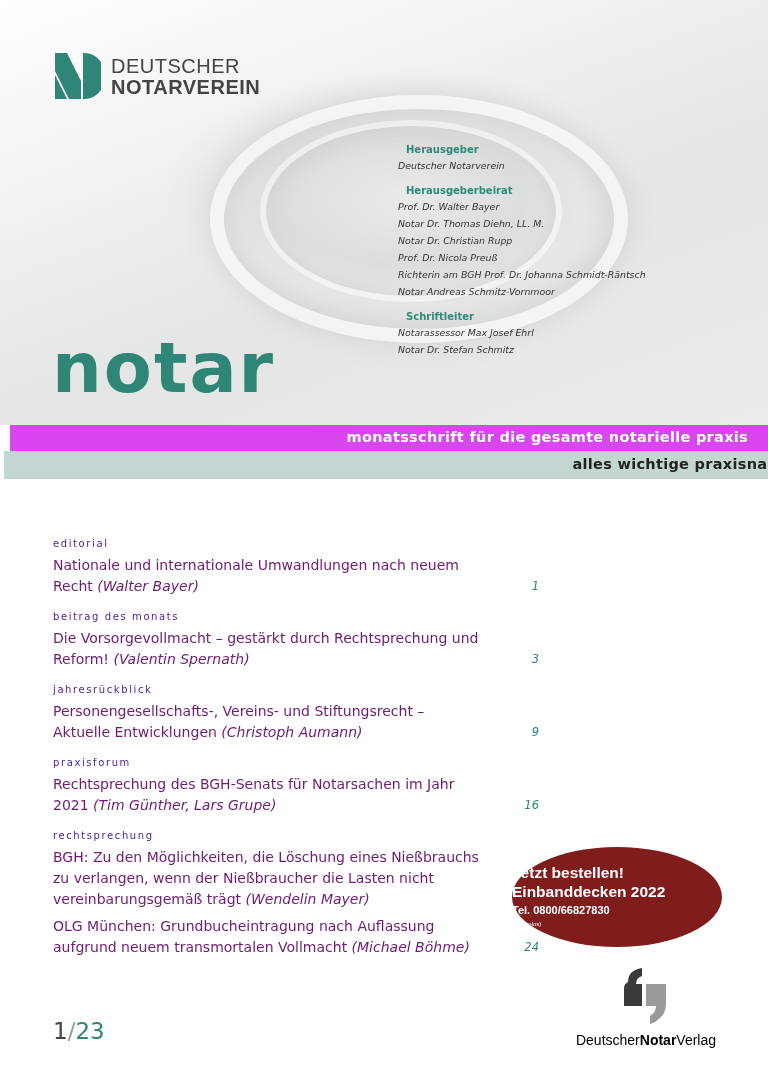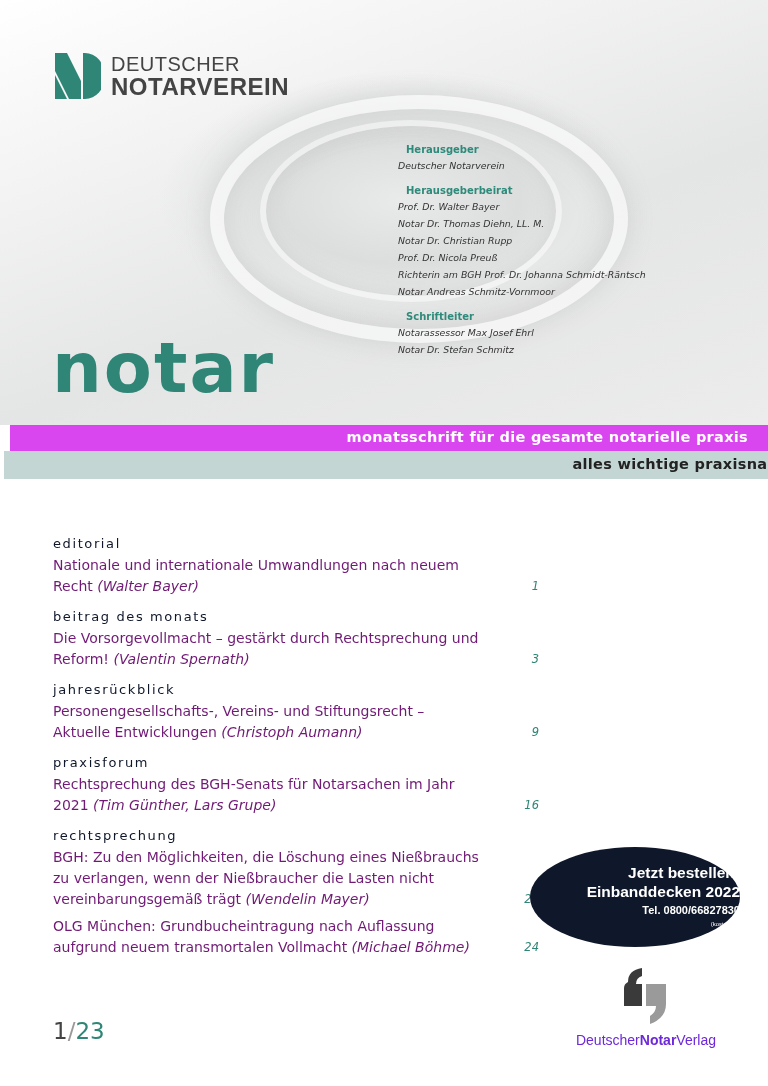--- a/index.html
+++ b/index.html
@@ -8,45 +8,45 @@
     background: radial-gradient(ellipse 300px 160px at 400px 200px, #e9eaea 0%, #dcdedd 40%, #e6e7e7 60%, rgba(240,240,240,0) 80%),
                 linear-gradient(160deg, #ffffff 0%, #f2f2f2 30%, #e4e5e5 60%, #ececec 100%); }
   .seal { position:absolute; left:210px; top:95px; width:390px; height:220px; border-radius:50%;
     border:14px solid rgba(255,255,255,0.55); box-shadow: inset 0 0 30px rgba(160,160,160,0.35), 0 0 24px rgba(150,150,150,0.25); }
   .seal2 { position:absolute; left:260px; top:120px; width:290px; height:170px; border-radius:50%;
     border:6px solid rgba(255,255,255,0.5); box-shadow: inset 0 0 20px rgba(170,170,170,0.3); }
   .logo { position:absolute; left:55px; top:53px; display:flex; align-items:center; }
   .logo-mark { width:46px; height:46px; position:relative; }
   .logo-text { margin-left:10px; line-height:1; }
   .logo-text .l1 { font-family:"Liberation Sans", sans-serif; font-size:20px; color:#444; letter-spacing:0.5px; }
-  .logo-text .l2 { font-family:"Liberation Sans", sans-serif; font-size:24px; font-weight:bold; color:#444; letter-spacing:0.5px; margin-top:1px; }
+  .logo-text .l2 { font-family:"Liberation Sans", sans-serif; font-size:20px; font-weight:bold; color:#444; letter-spacing:0.5px; margin-top:1px; }
   .masthead { position:absolute; left:398px; top:143px; font-family:"DejaVu Sans", sans-serif; }
   .mh-head { font-size:10px; font-weight:bold; color:#2e8a7a; margin-top:10px; line-height:14px;padding-left:8px; }
   .mh-head:first-child { margin-top:0; }
   .mh-line { font-size:9.4px; font-style:italic; color:#333; line-height:17px; }
   .title { position:absolute; left:52px; top:328px; font-family:"DejaVu Sans", sans-serif; font-weight:bold; font-size:70px; color:#2f8677; letter-spacing:2px; line-height:80px; }
   .band1 { position:absolute; left:10px; top:425px; width:760px; height:26px; background:#d946ef; }
   .band1 span { position:absolute; right:22px; top:4px; font-family:"DejaVu Sans", sans-serif; font-weight:bold; font-size:14.5px; color:#fff; letter-spacing:0.3px; }
   .band2 { position:absolute; left:4px; top:451px; width:760px; height:28px; background:#c3d6d4;padding-left:36px; }
   .band2 span { position:absolute; right:22px; top:5px; font-family:"DejaVu Sans", sans-serif; font-weight:bold; font-size:14.5px; color:#222; letter-spacing:0.3px; }
   .toc { position:absolute; left:53px; top:535px; width:490px; }
   .section { margin-bottom:11px; }
-  .sec-title { font-size:13px; color:#0f172a; letter-spacing:1.6px; line-height:18px; margin-bottom:2px; }
+  .sec-title { font-size:10px; color:#4c1d95; letter-spacing:1.6px; line-height:18px; margin-bottom:2px; }
   .entry { position:relative; padding-right:60px; margin-bottom:6px; }
   .entry-text { font-size:14px; line-height:21px; color:#701a75; }
   .author { font-style:italic; }
   .page { position:absolute; right:4px; bottom:0; font-size:11.5px; font-style:italic; color:#2f8677; line-height:21px; }
-  .promo { position:absolute; left:530px; top:847px; width:210px; height:100px; border-radius:50%; background:#0f172a; color:#fff; text-align:right; font-family:"Liberation Sans", sans-serif; font-weight:bold; }
+  .promo { position:absolute; left:512px; top:847px; width:210px; height:100px; border-radius:50%; background:#7f1d1d; color:#fff; text-align:left; font-family:"Liberation Sans", sans-serif; font-weight:bold; }
   .promo .p1 { font-size:15.5px; margin-top:16px; line-height:19px; }
   .promo .p2 { font-size:15.5px; line-height:19px; }
   .promo .p3 { font-size:11px; line-height:19px; }
   .promo .p4 { font-size:6px; line-height:8px; font-weight:normal; }
   .publisher { position:absolute; left:566px; top:968px; width:160px; text-align:center; }
   .pub-mark { width:52px; height:56px; margin:0 auto; position:relative; }
-  .pub-text { font-family:"Liberation Sans", sans-serif; font-size:14px; color:#6d28d9; margin-top:8px; white-space:nowrap; }
+  .pub-text { font-family:"Liberation Sans", sans-serif; font-size:14px; color:#000000; margin-top:8px; white-space:nowrap; }
   .pub-text b { font-weight:bold; }
   .issue { position:absolute; left:53px; top:1018px; font-family:"DejaVu Sans", sans-serif; font-size:23px; }
   .issue .n { color:#444; }
   .issue .s { color:#999; }
   .issue .y { color:#2f8677; }
 </style>
 </head>
 <body>
 
 <div class="hero">

